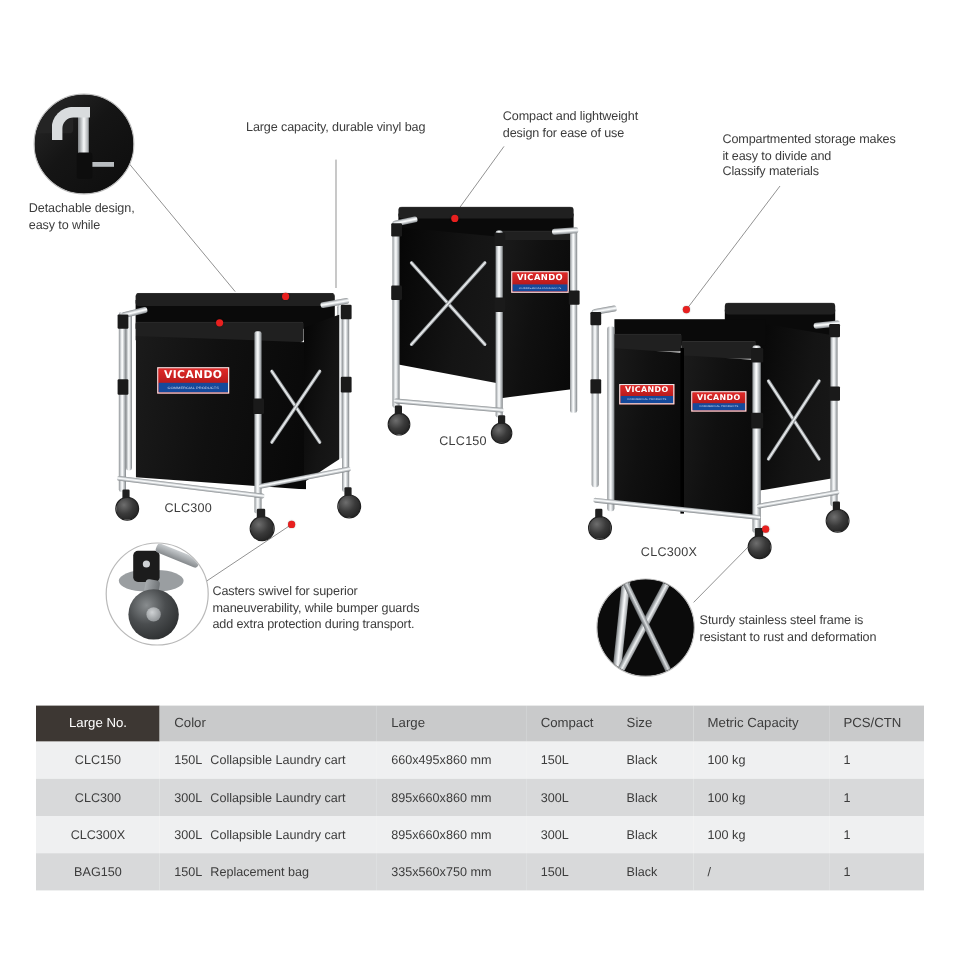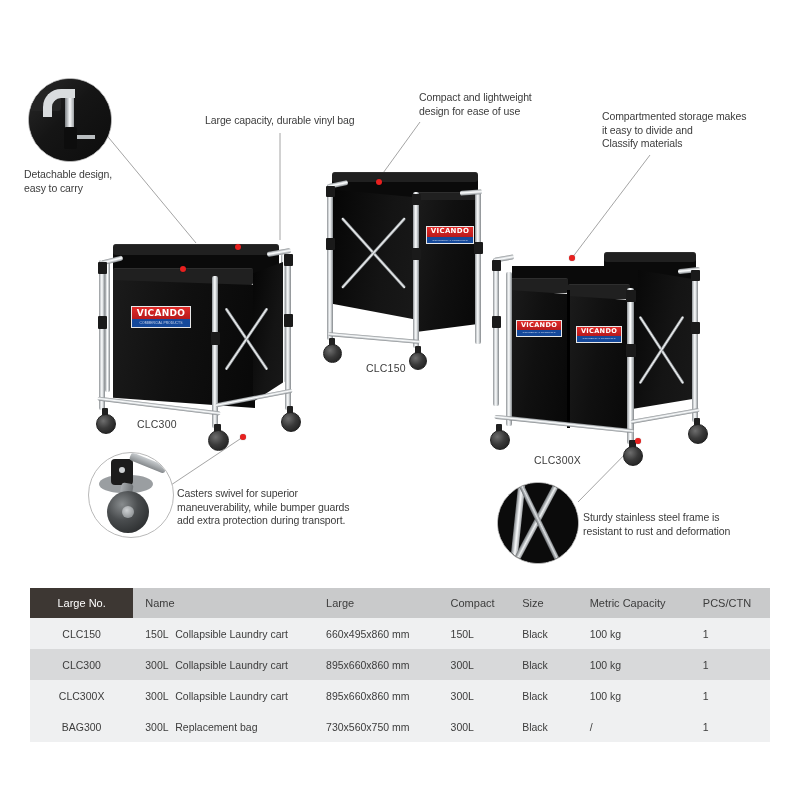--- a/index.html
+++ b/index.html
@@ -437,23 +437,23 @@
               transform: rotate(6deg);"></div>
   <div class="abs" style="left:34px; top:-16px; width:6px; height:116px;
               background: linear-gradient(90deg,#6e7275,#d3d7d9 45%,#eff1f2 55%,#8d9194);
               transform: rotate(28deg);"></div>
   <div class="abs" style="left:40px; top:-18px; width:5px; height:120px;
               background: linear-gradient(90deg,#63676a,#bfc3c6 45%,#dde0e2 55%,#7e8285);
               transform: rotate(-26deg);"></div>
 </div>
 
 <p class="callout-text" style="left:24px; top:168px; width:150px; margin:0;">Detachable design,
-easy to carry</p>
-
-<p class="callout-text" style="left:205px; top:114px; width:230px; margin:0;">Large capacity, durable vinyl bag</p>
+easy to while</p>
+
+<p class="callout-text" style="left:205px; top:100px; width:230px; margin:0;">Large capacity, durable vinyl bag</p>
 
 <p class="callout-text" style="left:419px; top:91px; width:180px; margin:0;">Compact and lightweight
 design for ease of use</p>
 
 <p class="callout-text" style="left:602px; top:110px; width:190px; margin:0;">Compartmented storage makes
 it easy to divide and
 Classify materials</p>
 
 <p class="callout-text" style="left:177px; top:487px; width:230px; margin:0;">Casters swivel for superior
 maneuverability, while bumper guards
@@ -463,21 +463,21 @@
 resistant to rust and deformation</p>
 
 <span class="model-label" style="left:137px; top:418px;">CLC300</span>
 <span class="model-label" style="left:366px; top:362px;">CLC150</span>
 <span class="model-label" style="left:534px; top:454px;">CLC300X</span>
 
 <table id="spec-table">
   <thead>
     <tr>
       <th class="item-head col-item">Large No.</th>
-      <th class="col-name">Name</th>
+      <th class="col-name">Color</th>
       <th class="col-size">Large</th>
       <th class="col-cap">Compact</th>
       <th class="col-color">Size</th>
       <th class="col-met">Metric Capacity</th>
       <th class="col-pcs">PCS/CTN</th>
     </tr>
   </thead>
   <tbody>
     <tr class="odd">
       <td class="item-col">CLC150</td>
@@ -499,23 +499,23 @@
     </tr>
     <tr class="odd">
       <td class="item-col">CLC300X</td>
       <td class="name-cell"><span class="nm-vol">300L</span><span>Collapsible Laundry cart</span></td>
       <td>895x660x860 mm</td>
       <td>300L</td>
       <td>Black</td>
       <td>100 kg</td>
       <td>1</td>
     </tr>
-    <tr class="odd">
-      <td class="item-col">BAG300</td>
-      <td class="name-cell"><span class="nm-vol">300L</span><span>Replacement bag</span></td>
-      <td>730x560x750 mm</td>
-      <td>300L</td>
+    <tr class="even">
+      <td class="item-col">BAG150</td>
+      <td class="name-cell"><span class="nm-vol">150L</span><span>Replacement bag</span></td>
+      <td>335x560x750 mm</td>
+      <td>150L</td>
       <td>Black</td>
       <td>/</td>
       <td>1</td>
     </tr>
   </tbody>
 </table>
 
 </body></html>

